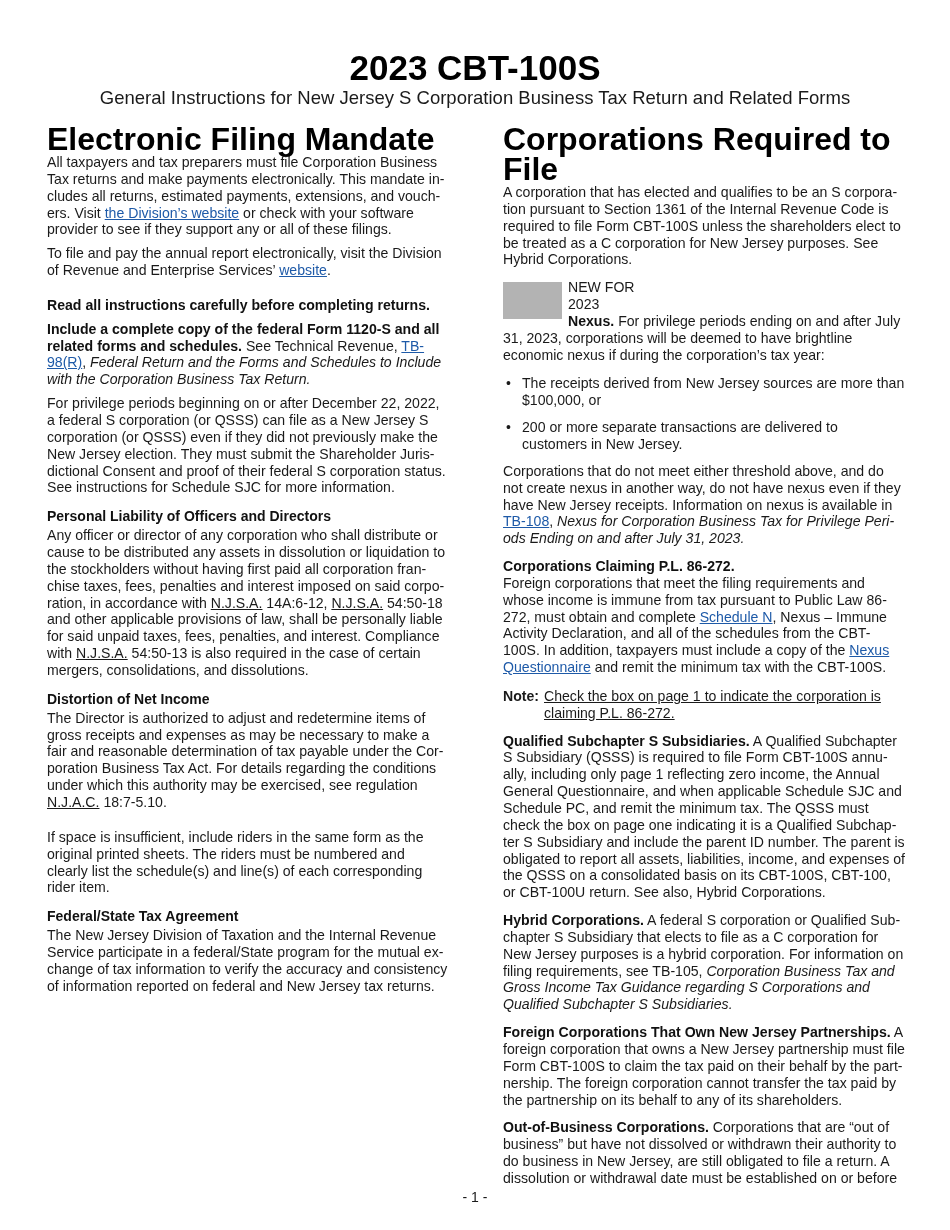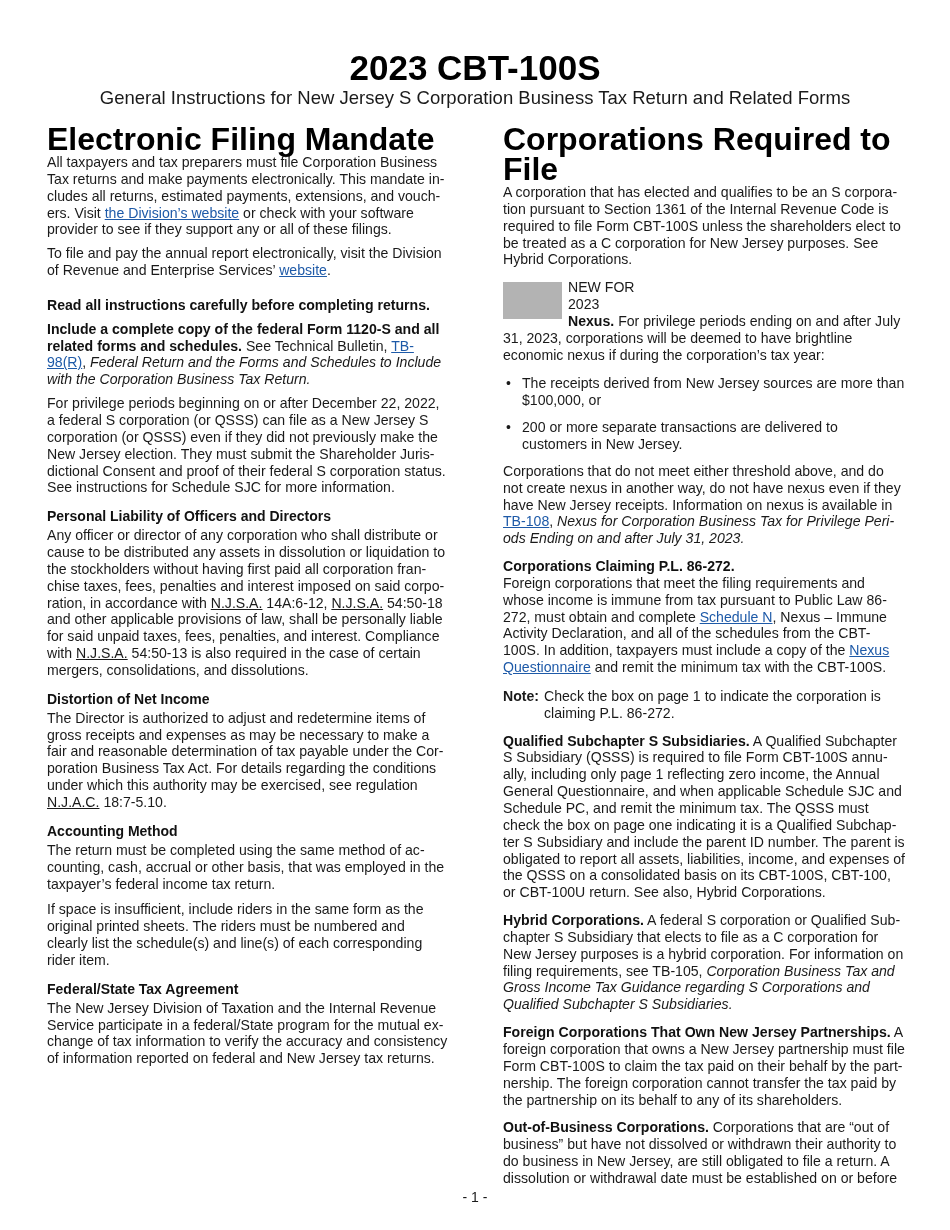--- a/index.html
+++ b/index.html
@@ -38,21 +38,21 @@
   .badge {
     float: left; width: 59px; height: 37px; background: #b3b3b3;
     margin: 3px 6px 0 0; color: #fff; text-align: center; font-weight: bold;
     font-family: "Liberation Sans", sans-serif;
   }
   ul.bullets { list-style: none; margin: 0; padding: 0; }
   ul.bullets li { position: relative; padding-left: 19px; }
   ul.bullets li .dot {
     position: absolute; left: 3px; top: 0; font-size: 14px;
   }
-  .note { position: relative; padding-left: 41px; }
+  .note { position: relative; padding-left: 41px; text-decoration: underline; }
   .note .nlabel { position: absolute; left: 0; top: 0; font-weight: bold; }
   .pagenum {
     position: absolute; top: 1189px; left: 0; width: 950px; text-align: center;
     font-size: 14px; color: #1a1a1a;
   }
 </style>
 </head>
 <body>
 
 <div class="title">2023 CBT-100S</div>
@@ -64,45 +64,41 @@
     <p><span>All taxpayers and tax preparers must file Corporation Business Tax returns and make payments electronically. This mandate in­cludes all returns, estimated payments, extensions, and vouch­ers. Visit </span><a class="link">the Division’s website</a><span> or check with your software provider to see if they support any or all of these filings.</span></p>
     <div class="gap-s"></div>
     <p><span>To file and pay the annual report electronically, visit the Division of Revenue and Enterprise Services’ </span><a class="link">website</a><span>.</span></p>
   </section>
 
   <div class="gap-m"></div>
 
   <section>
     <p><b>Read all instructions carefully before completing returns.</b></p>
     <div class="gap-s"></div>
-    <p><b>Include a complete copy of the federal Form 1120-S and all related forms and schedules.</b><span> See Technical Bulletin, </span><a class="link">TB-98(R)</a><span>, </span><i>Federal Return and the Forms and Schedules to In­clude with the Corporation Business Tax Return.</i></p>
+    <p><b>Include a complete copy of the federal Form 1120-S and all related forms and schedules.</b><span> See Technical Revenue, </span><a class="link">TB-98(R)</a><span>, </span><i>Federal Return and the Forms and Schedules to In­clude with the Corporation Business Tax Return.</i></p>
     <div class="gap-s"></div>
     <p>For privilege periods beginning on or after December 22, 2022, a federal S corporation (or QSSS) can file as a New Jersey S corporation (or QSSS) even if they did not previously make the New Jersey election. They must submit the Shareholder Juris­dictional Consent and proof of their federal S corporation status. See instructions for Schedule SJC for more information.</p>
   </section>
 
   <div class="gap-h3"></div>
 
   <section>
     <h3>Personal Liability of Officers and Directors</h3>
     <p><span>Any officer or director of any corporation who shall distribute or cause to be distributed any assets in dissolution or liquidation to the stockholders without having first paid all corporation fran­chise taxes, fees, penalties and interest imposed on said corpo­ration, in accordance with </span><span class="u">N.J.S.A.</span><span> 14A:6-12, </span><span class="u">N.J.S.A.</span><span> 54:50-18 and other applicable provisions of law, shall be personally liable for said unpaid taxes, fees, penalties, and interest. Compliance with </span><span class="u">N.J.S.A.</span><span> 54:50-13 is also required in the case of certain mergers, consolidations, and dissolutions.</span></p>
   </section>
 
   <div class="gap-h3"></div>
 
   <section>
     <h3>Distortion of Net Income</h3>
     <p><span>The Director is authorized to adjust and redetermine items of gross receipts and expenses as may be necessary to make a fair and reasonable determination of tax payable under the Cor­poration Business Tax Act. For details regarding the conditions under which this authority may be exercised, see regulation </span><span class="u">N.J.A.C.</span><span> 18:7-5.10.</span></p>
   </section>
 
   <div class="gap-h3"></div>
 
-  <section>
-    <h3>Accounting Method</h3>
-    <p>The return must be completed using the same method of ac­counting, cash, accrual or other basis, that was employed in the taxpayer’s federal income tax return.</p>
-  </section>
 
   <div class="gap-h3"></div>
 
   <section>
     <p>If space is insufficient, include riders in the same form as the original printed sheets. The riders must be numbered and clearly list the schedule(s) and line(s) of each corresponding rider item.</p>
   </section>
 
   <div class="gap-h3"></div>
 
   <section>

